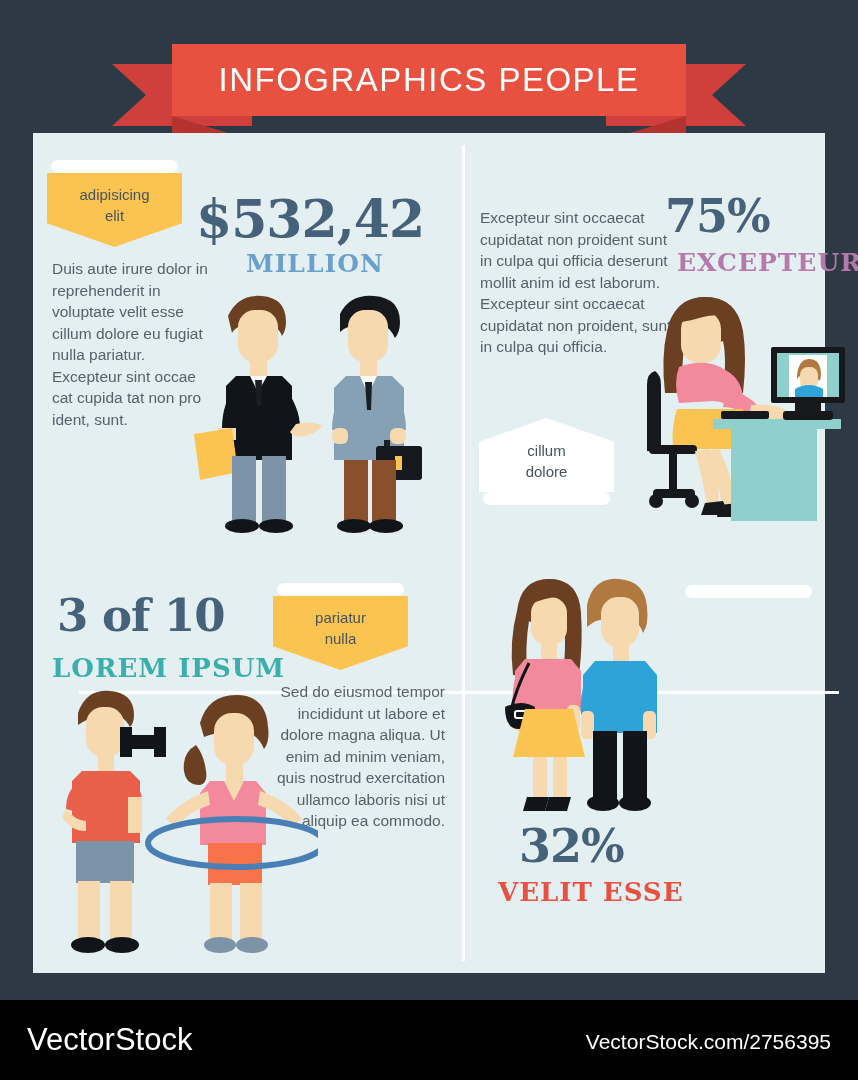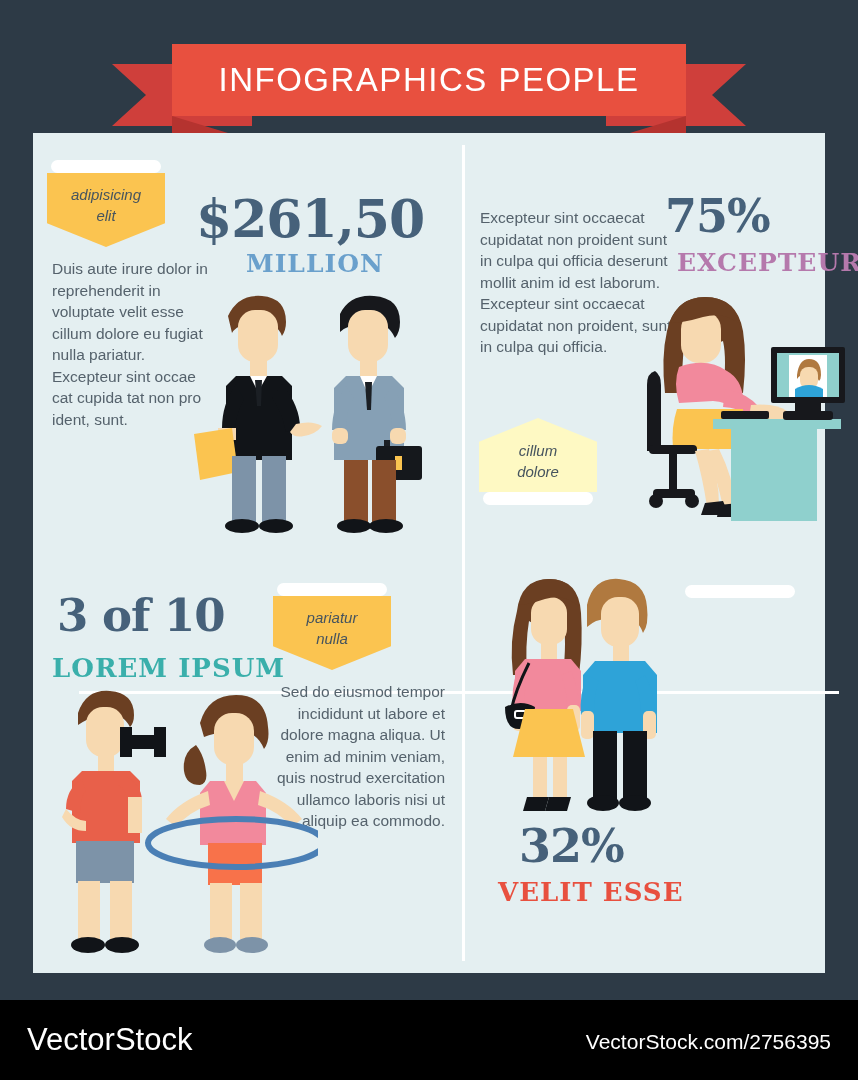--- a/index.html
+++ b/index.html
@@ -36,34 +36,34 @@
   .vdiv { position: absolute; left: 429px; top: 12px; width: 3px; height: 816px; background: #ffffff; }
   .hdiv { position: absolute; left: 46px; top: 558px; width: 760px; height: 3px; background: #ffffff; }
 
   .quad { position: absolute; }
   .q-tl { left: 0;   top: 0;   width: 429px; height: 425px; }
   .q-tr { left: 432px; top: 0; width: 360px; height: 425px; }
   .q-bl { left: 0;   top: 428px; width: 429px; height: 412px; }
   .q-br { left: 432px; top: 428px; width: 360px; height: 412px; }
 
   
-  .badge { position: absolute; width: 118px; font-style: italic; }
+  .badge { position: absolute; width: 135px; }
   .badge .cap {
     height: 13px; background: #ffffff; border-radius: 7px; margin: 0 4px 0 4px;
   }
   .badge .body {
     position: relative; background: #fac košice;
   }
   .badge-down .body {
     background: #fbc450; padding: 11px 6px 16px;
     clip-path: polygon(0 0, 100% 0, 100% 68%, 50% 100%, 0 68%);
     min-height: 74px;
   }
   .badge-up .body {
-    background: #fef9c3; padding: 22px 6px 10px;
+    background: #ffffff; padding: 22px 6px 10px;
     clip-path: polygon(50% 0, 100% 32%, 100% 100%, 0 100%, 0 32%);
     min-height: 74px;
   }
   .badge-up .cap { margin-top: 0; }
   .badge-label {
     color: #46545e; font-size: 15px; line-height: 21px; text-align: center;
   }
 
   
   .bignum {
@@ -112,21 +112,21 @@
     <div class="quad q-tl">
 
       <div class="badge badge-down" style="left:14px; top:27px;">
         <div class="cap"></div>
         <div class="body">
           <div class="badge-label">adipisicing</div>
           <div class="badge-label">elit</div>
         </div>
       </div>
 
-      <div class="bignum" style="position:absolute; left:163px; top:60px; font-size:52px;">$261,50</div>
+      <div class="bignum" style="position:absolute; left:163px; top:60px; font-size:52px;">$532,42</div>
       <div class="sublabel" style="position:absolute; left:213px; top:118px; font-size:25px; color:#6aa0cc;">MILLION</div>
 
       <div class="body-text" style="position:absolute; left:19px; top:125px; width:160px;">Duis aute irure dolor in reprehenderit in voluptate velit esse cillum dolore eu fugiat nulla pariatur. Excepteur sint occae cat cupida tat non pro ident, sunt.</div>
 
       <svg style="position:absolute; left:155px; top:155px;" width="260" height="255" viewBox="0 0 260 255">
 
         <path d="M40 28 q10 -22 34 -20 q24 2 24 26 q0 8 -4 14 q-6 -16 -28 -13 q-18 2 -22 10 z" fill="#6b3f22"></path>
         <rect x="50" y="22" width="40" height="52" rx="17" fill="#f7d9b0"></rect>
         <rect x="62" y="66" width="17" height="22" fill="#f7d9b0"></rect>
         <path d="M48 88 h46 l10 10 v74 h-66 v-74 z" fill="#111418"></path>

